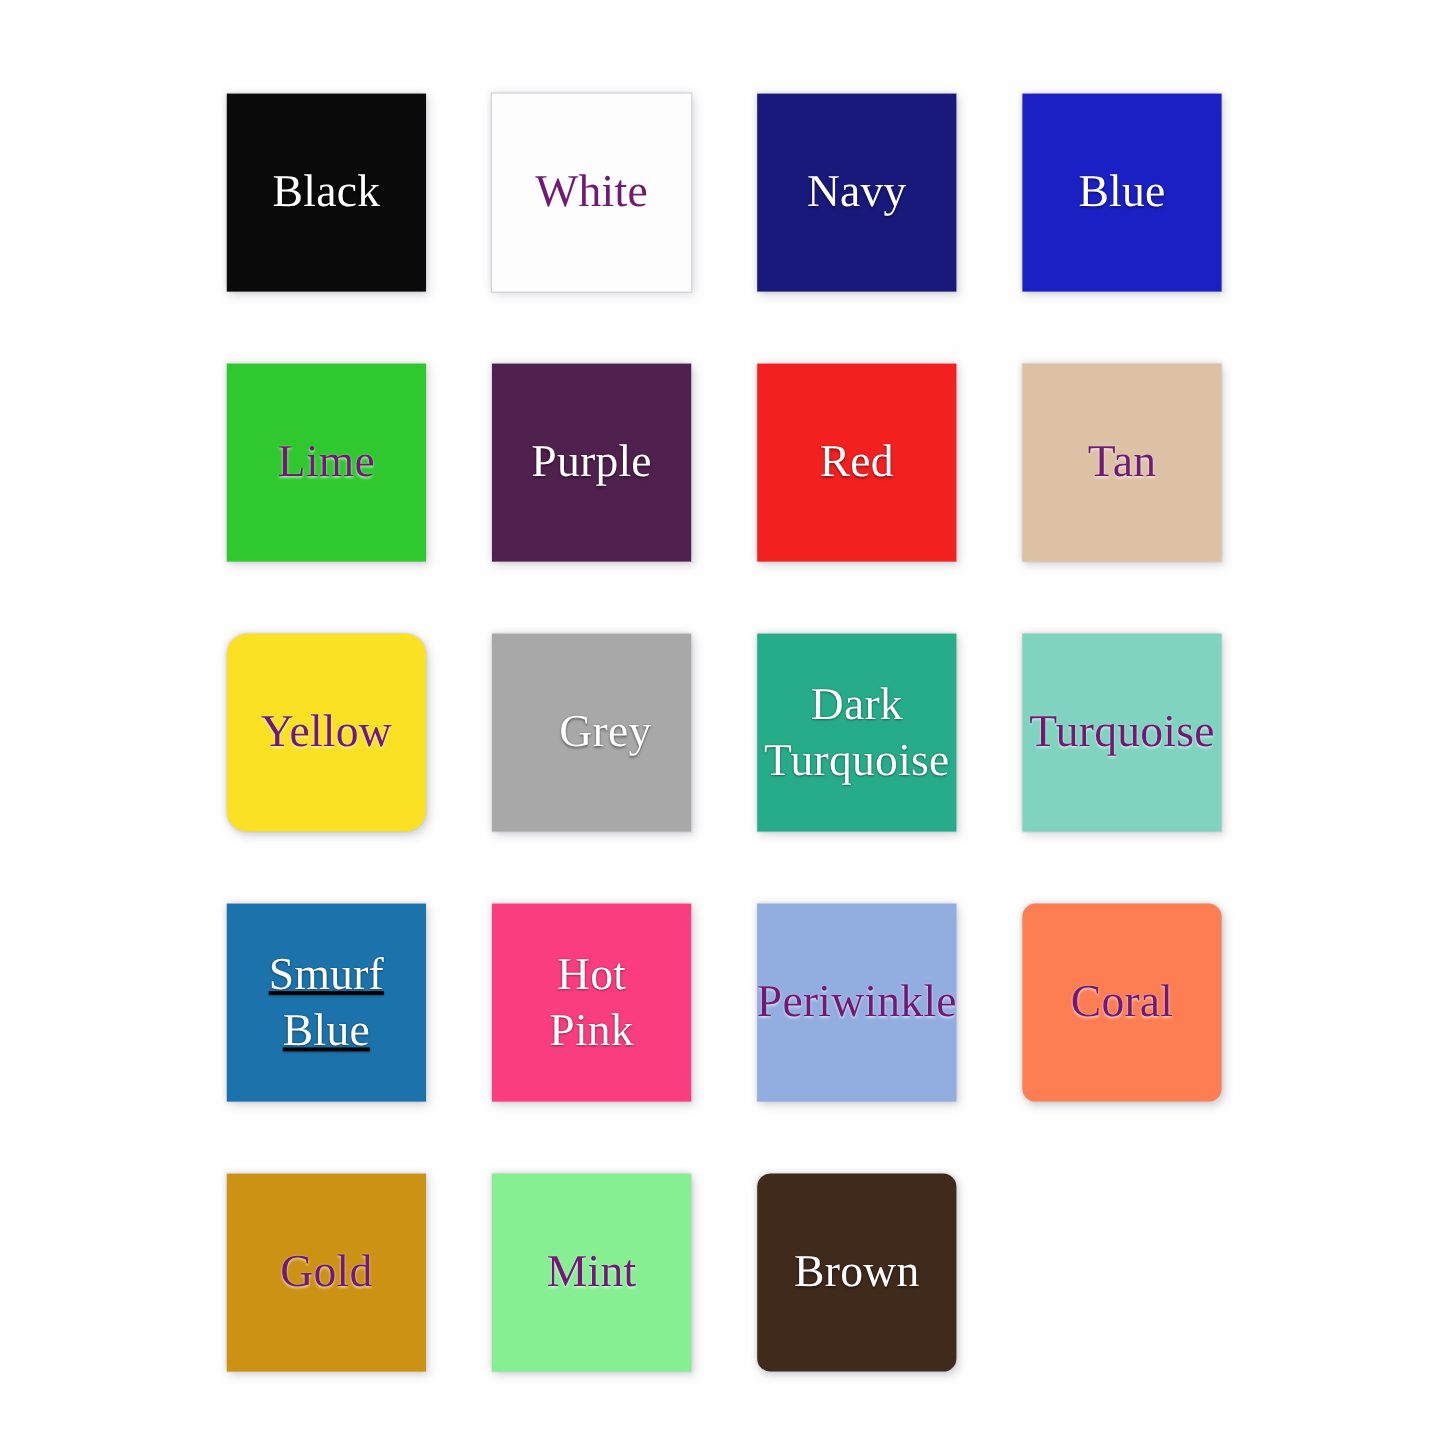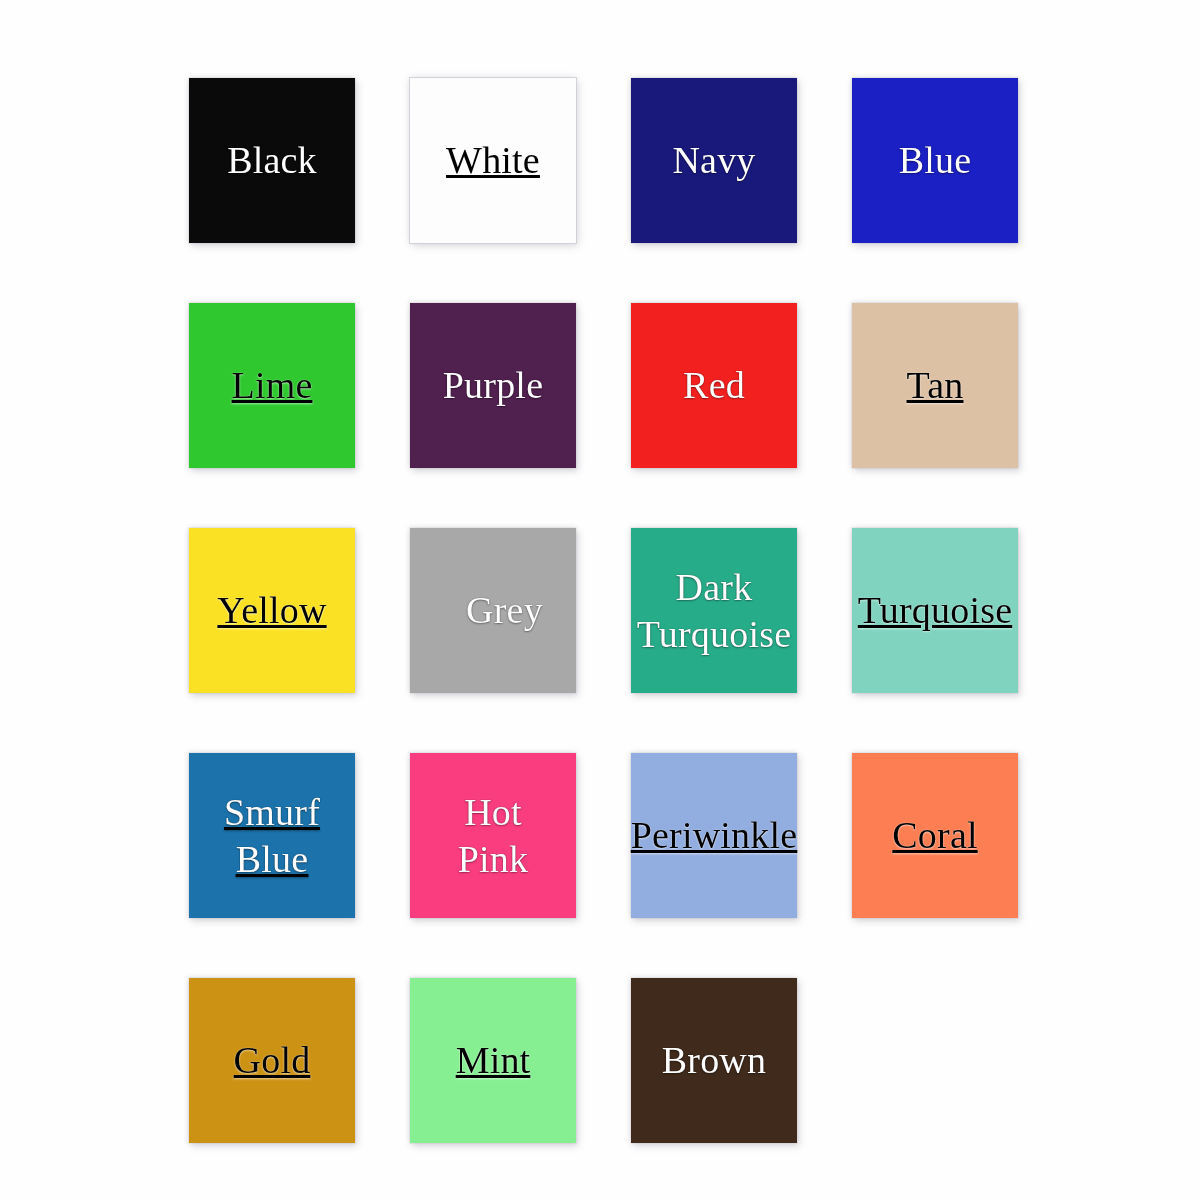--- a/index.html
+++ b/index.html
@@ -70,25 +70,24 @@
     z-index: 2;
   }
 
   .swatch-label.light-ink {
     color: #ffffff;
     text-shadow:
       0 0 1px rgba(0,0,0,0.55),
       0 1px 2px rgba(0,0,0,0.35);
   }
   .swatch-label.dark-ink {
-    color: #000000;
+    color: #701a75;
     text-shadow:
       0 0 1px rgba(255,255,255,0.75),
       0 1px 2px rgba(255,255,255,0.55);
-    text-decoration: underline;
   }
 </style>
 </head>
 <body>
 
 <div id="palette-board">
   <div class="swatch-grid">
       <div class="swatch" style="background: rgb(11, 10, 10);">
         <span class="swatch-label light-ink">Black</span>
       </div>
@@ -106,21 +105,21 @@
       </div>
       <div class="swatch" style="background: rgb(80, 32, 79);">
         <span class="swatch-label light-ink">Purple</span>
       </div>
       <div class="swatch" style="background: rgb(243, 32, 32);">
         <span class="swatch-label light-ink">Red</span>
       </div>
       <div class="swatch" style="background: rgb(221, 193, 165);">
         <span class="swatch-label dark-ink">Tan</span>
       </div>
-      <div class="swatch" style="background: rgb(250, 225, 35);">
+      <div class="swatch" style="background: rgb(250, 225, 35); border-radius: 17px;">
         <span class="swatch-label dark-ink">Yellow</span>
       </div>
       <div class="swatch" style="background: rgb(168, 168, 168); padding-left: 23px;">
         <span class="swatch-label light-ink">Grey</span>
       </div>
       <div class="swatch" style="background: rgb(39, 172, 138);">
         <span class="swatch-label light-ink">Dark
 Turquoise</span>
       </div>
       <div class="swatch" style="background: rgb(127, 211, 191);">
@@ -130,26 +129,26 @@
         <span class="swatch-label light-ink">Smurf
 Blue</span>
       </div>
       <div class="swatch" style="background: rgb(250, 61, 126);">
         <span class="swatch-label light-ink">Hot
 Pink</span>
       </div>
       <div class="swatch" style="background: rgb(146, 173, 223);">
         <span class="swatch-label dark-ink">Periwinkle</span>
       </div>
-      <div class="swatch" style="background: rgb(253, 126, 82);">
+      <div class="swatch" style="background: rgb(253, 126, 82); border-radius: 11px;">
         <span class="swatch-label dark-ink">Coral</span>
       </div>
       <div class="swatch" style="background: rgb(204, 146, 20); justify-content: center;">
         <span class="swatch-label dark-ink">Gold</span>
       </div>
       <div class="swatch" style="background: rgb(133, 239, 146);">
         <span class="swatch-label dark-ink">Mint</span>
       </div>
-      <div class="swatch" style="background: rgb(63, 42, 28);">
+      <div class="swatch" style="background: rgb(63, 42, 28); border-radius: 11px;">
         <span class="swatch-label light-ink">Brown</span>
       </div>
     </div>
 </div>
 
 </body></html>

